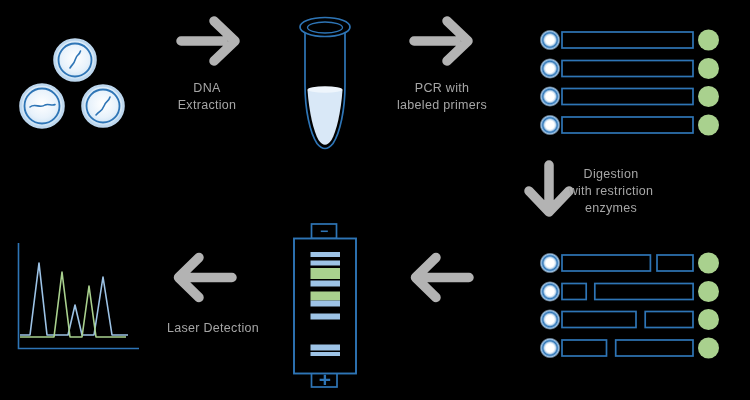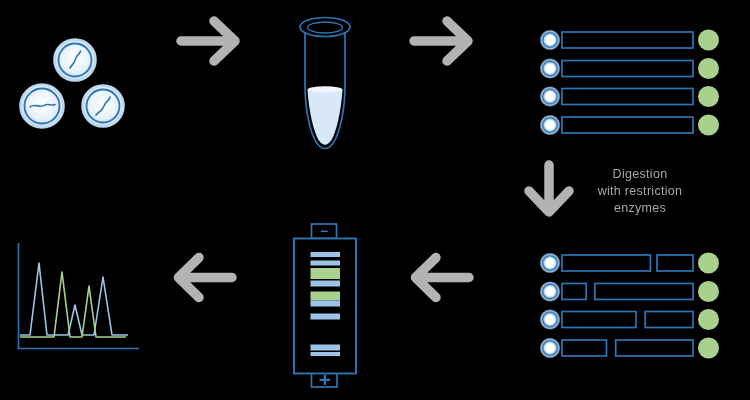--- a/index.html
+++ b/index.html
@@ -143,16 +143,21 @@
 
     <g>
       <path d="M18.5 243 V348.5 H139" fill="none" stroke="#2e75b6" stroke-width="1.6"></path>
       <g id="chromo-series">
           <polyline points="20,335 30,335 39,263 47,335 68,335 75,305 82,335 94,335 103,277 112,335 128,335" fill="none" stroke="#9dc3e6" stroke-width="1.6" stroke-linejoin="round"></polyline>
           <polyline points="20,337 54,337 62,272 70,337 82,337 89,286 96,337 126,337" fill="none" stroke="#a9d18e" stroke-width="1.6" stroke-linejoin="round"></polyline>
         </g>
     </g>
   </svg>
 
-  <div class="label" style="left:640px;top:166px;">Digestion
+  <div class="label" style="left:207px;top:80px;">DNA
+Extraction</div>
+  <div class="label" style="left:442px;top:80px;">PCR with
+labeled primers</div>
+  <div class="label" style="left:611px;top:166px;">Digestion
 with restriction
 enzymes</div>
+  <div class="label" style="left:213px;top:320px;">Laser Detection</div>
 </div>
 
 </body></html>

